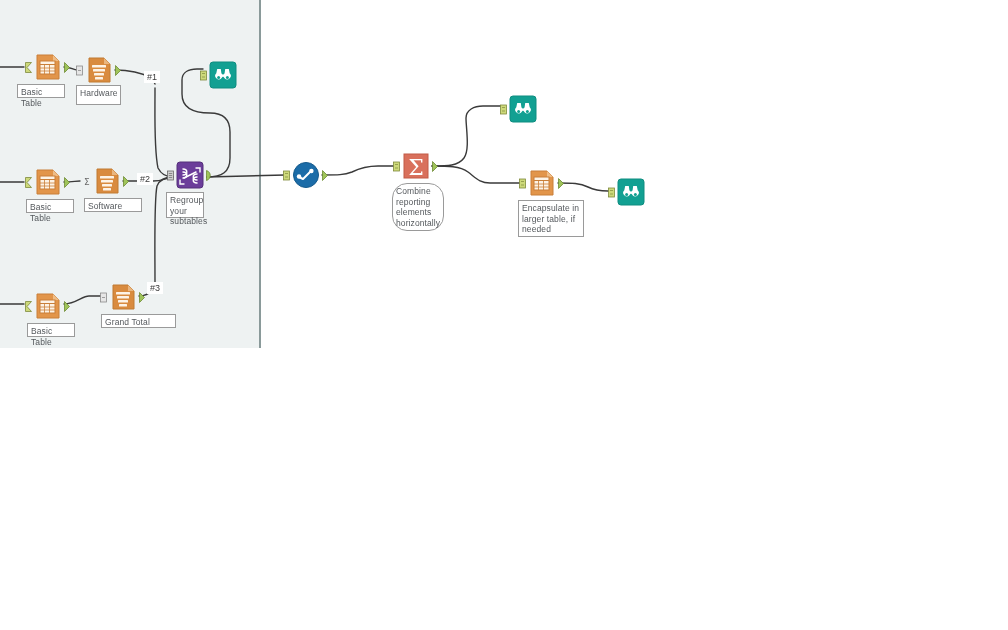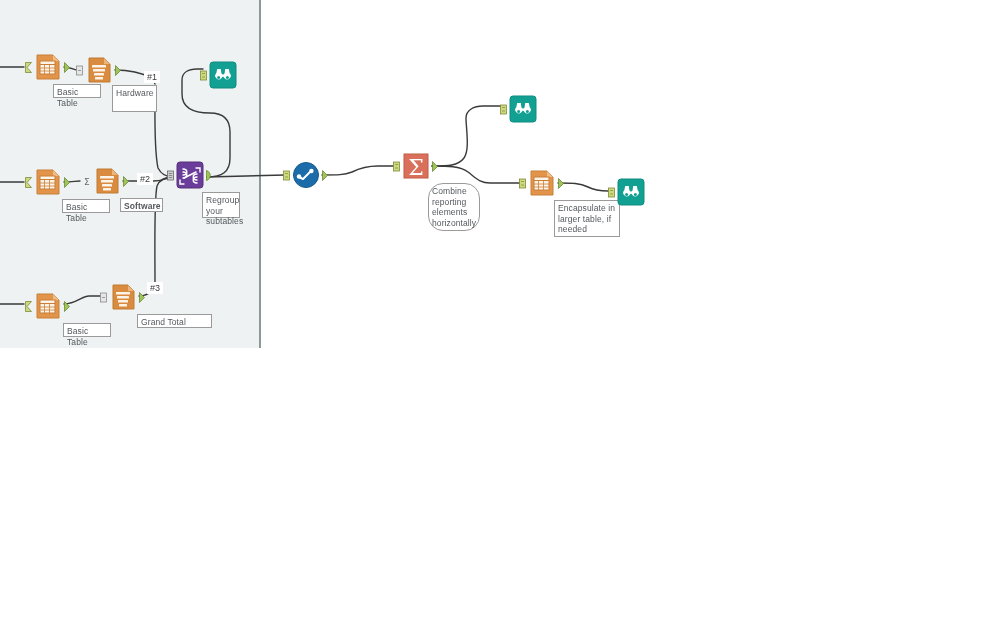--- a/index.html
+++ b/index.html
@@ -50,21 +50,20 @@
     position:absolute;
     background:#ffffff;
     border:1px solid #9a9a9a;
     color:#54585c;
     font-size:8.5px;
     line-height:10.5px;
     padding:2px 3px 2px 3px;
     white-space:pre-line;
     box-sizing:border-box;
     letter-spacing:.1px;
-    margin-left:36px;
   }
   
   .wire-label{
     position:absolute;
     background:#ffffff;
     color:#3b3b3b;
     font-size:9px;
     line-height:10px;
     padding:1px 3px;
     white-space:nowrap;
@@ -165,21 +164,21 @@
         <rect x="10" y="18" width="10" height="2.4" rx="0.5" fill="#fdf3e6"></rect>
         <rect x="11" y="22" width="8" height="2.4" rx="0.5" fill="#fdf3e6"></rect>
       </svg>
     </span>
     <span class="port out">
       <svg width="7" height="11" viewBox="0 0 7 11">
           <path d="M0.5,0.5 L5.5,5.5 L0.5,10.5 Z" fill="#9fc45a" stroke="#6d8a34" stroke-width="0.8"></path>
         </svg>
     </span>
   </div>
-  <div class="caption" style="left:76px;top:85px;width:45px;height:27px;">Hardware</div>
+  <div class="caption" style="left:76px;top:85px;width:45px;height:20px;">Hardware</div>
 
   <div class="node" style="left:33px;top:167px;">
     <span class="port in">
       <svg width="7" height="11" viewBox="0 0 7 11">
           <path d="M0.5,0.5 H6.5 L2,5.5 L6.5,10.5 H0.5 Z" fill="#cdd97a" stroke="#7f8a3c" stroke-width="0.8"></path>
         </svg>
     </span>
     <span class="glyph">
       <svg width="30" height="30" viewBox="0 0 30 30">
         <path d="M4,3 H20 L26,9 V27 H4 Z" fill="#e2954a" stroke="#c97f39" stroke-width="1"></path>
@@ -215,21 +214,21 @@
         <rect x="10" y="18" width="10" height="2.4" rx="0.5" fill="#fdf3e6"></rect>
         <rect x="11" y="22" width="8" height="2.4" rx="0.5" fill="#fdf3e6"></rect>
       </svg>
     </span>
     <span class="port out">
       <svg width="7" height="11" viewBox="0 0 7 11">
           <path d="M0.5,0.5 L5.5,5.5 L0.5,10.5 Z" fill="#9fc45a" stroke="#6d8a34" stroke-width="0.8"></path>
         </svg>
     </span>
   </div>
-  <div class="caption" style="left:84px;top:198px;width:43px;height:14px;font-weight:bold;">Software</div>
+  <div class="caption" style="left:84px;top:198px;width:58px;height:14px;">Software</div>
 
   <div class="node" style="left:33px;top:291px;">
     <span class="port in">
       <svg width="7" height="11" viewBox="0 0 7 11">
           <path d="M0.5,0.5 H6.5 L2,5.5 L6.5,10.5 H0.5 Z" fill="#cdd97a" stroke="#7f8a3c" stroke-width="0.8"></path>
         </svg>
     </span>
     <span class="glyph">
       <svg width="30" height="30" viewBox="0 0 30 30">
         <path d="M4,3 H20 L26,9 V27 H4 Z" fill="#e2954a" stroke="#c97f39" stroke-width="1"></path>

